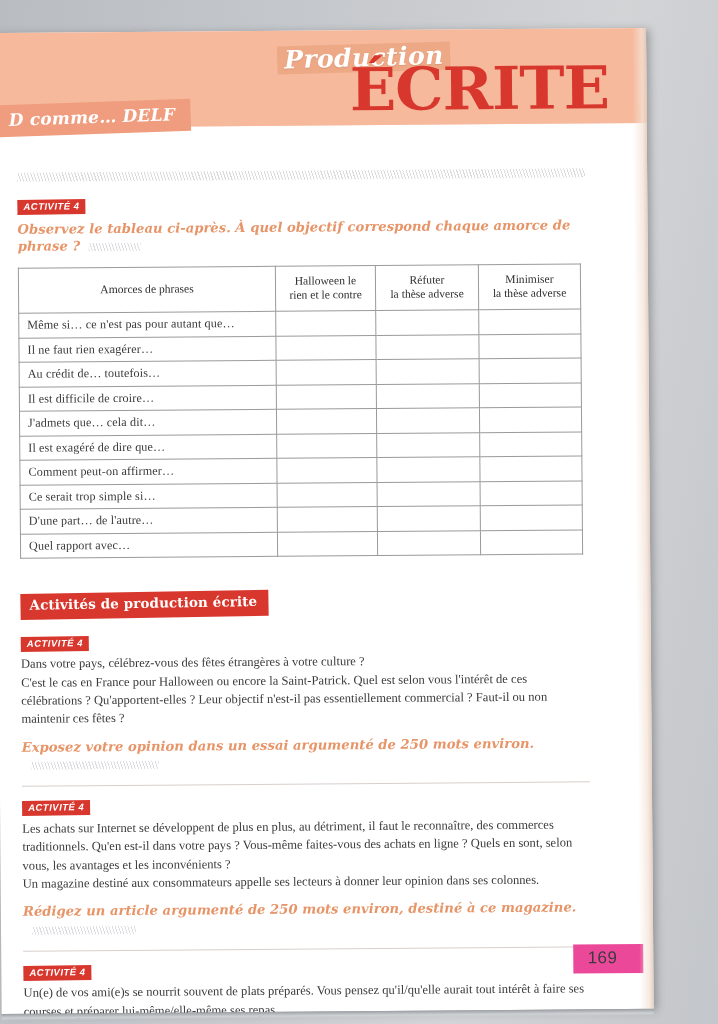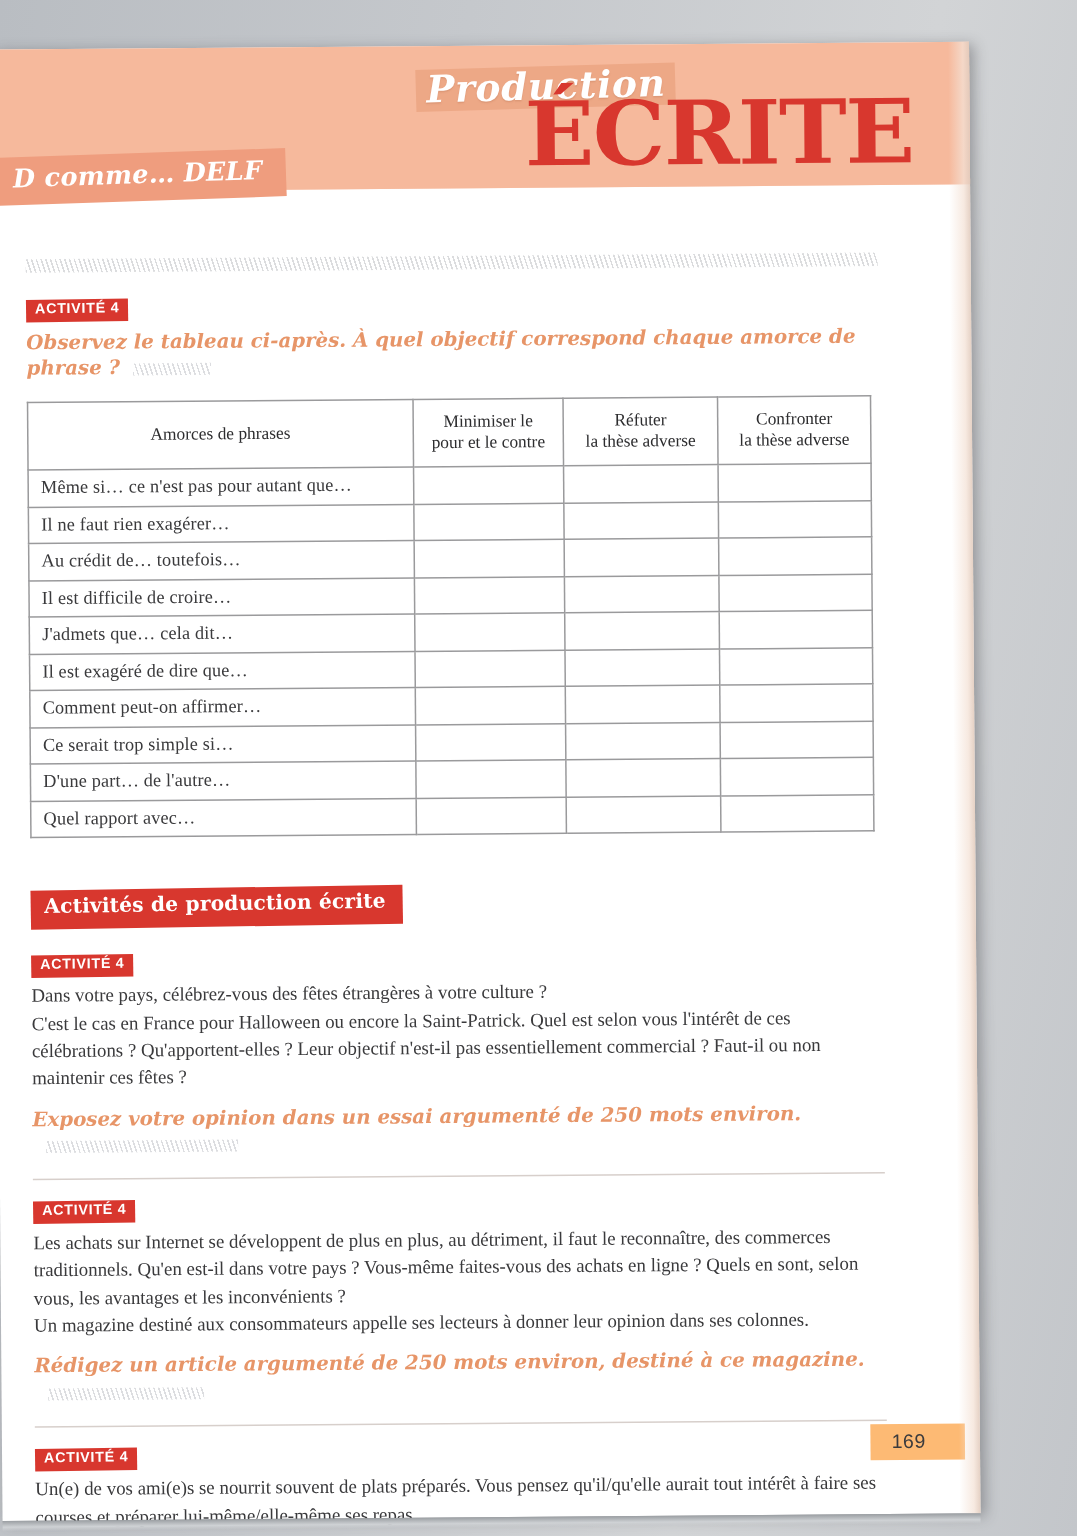--- a/index.html
+++ b/index.html
@@ -161,20 +161,21 @@
     display: inline-block;
     background: #d8372e;
     color: #ffffff;
     font-family: "Liberation Sans", sans-serif;
     font-weight: bold;
     font-size: 9.5px;
     letter-spacing: 0.5px;
     padding: 2px 6px 3px 6px;
     line-height: 1.0;
     transform: rotate(-0.35deg);
+    font-style: italic;
   }
 
   
   .instruction {
     color: #e79568;
     font-family: "DejaVu Serif", serif;
     font-style: italic;
     font-weight: bold;
     font-size: 13.2px;
     line-height: 1.35;
@@ -253,24 +254,24 @@
   }
 
   .activity-block { margin-top: 14px; }
   .activity-block .badge-row { line-height: 0; }
 
   
   #page-number {
     position: absolute;
     right: 10px;
     bottom: 36px;
-    background: #fdba74;
+    background: #ec4899;
     color: #3b3b3d;
     font-family: "Liberation Sans", sans-serif;
-    font-size: 13px;
+    font-size: 17px;
     padding: 4px 26px 5px 14px;
     letter-spacing: 0.4px;
   }
 </style>
 </head>
 <body>
 
 <div id="scan-bg"></div>
 
 <div id="page">
@@ -304,29 +305,29 @@
             <col class="col-conf">
             <col class="col-ref">
             <col class="col-min">
         </colgroup>
         <thead>
           <tr>
             <th>
               <div>Amorces de phrases</div>
             </th>
             <th>
-              <div>Minimiser le</div>
-              <div>pour et le contre</div>
+              <div>Halloween le</div>
+              <div>rien et le contre</div>
             </th>
             <th>
               <div>Réfuter</div>
               <div>la thèse adverse</div>
             </th>
             <th>
-              <div>Confronter</div>
+              <div>Minimiser</div>
               <div>la thèse adverse</div>
             </th>
           </tr>
         </thead>
         <tbody id="amorces-table-body">
             <tr>
               <td class="amorce">Même si… ce n'est pas pour autant que…</td>
               <td></td>
               <td></td>
               <td></td>

